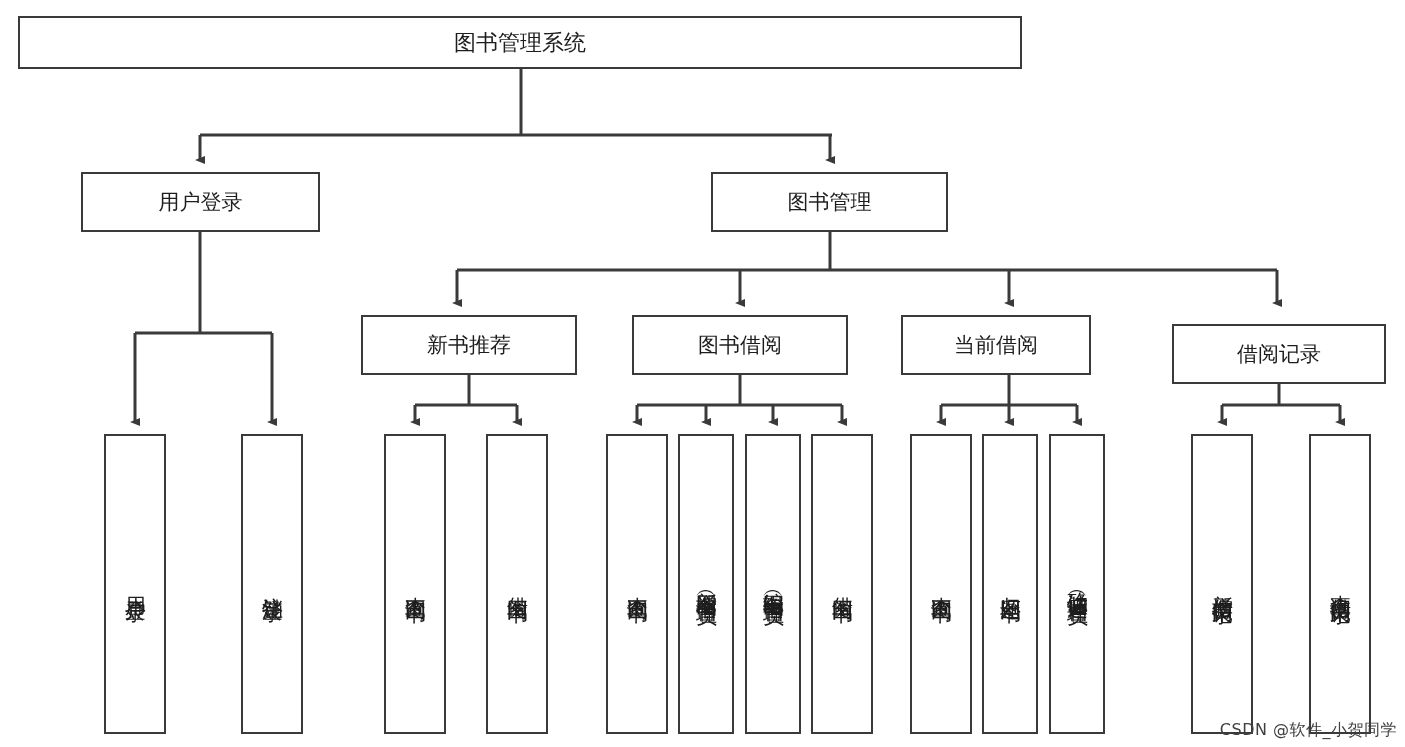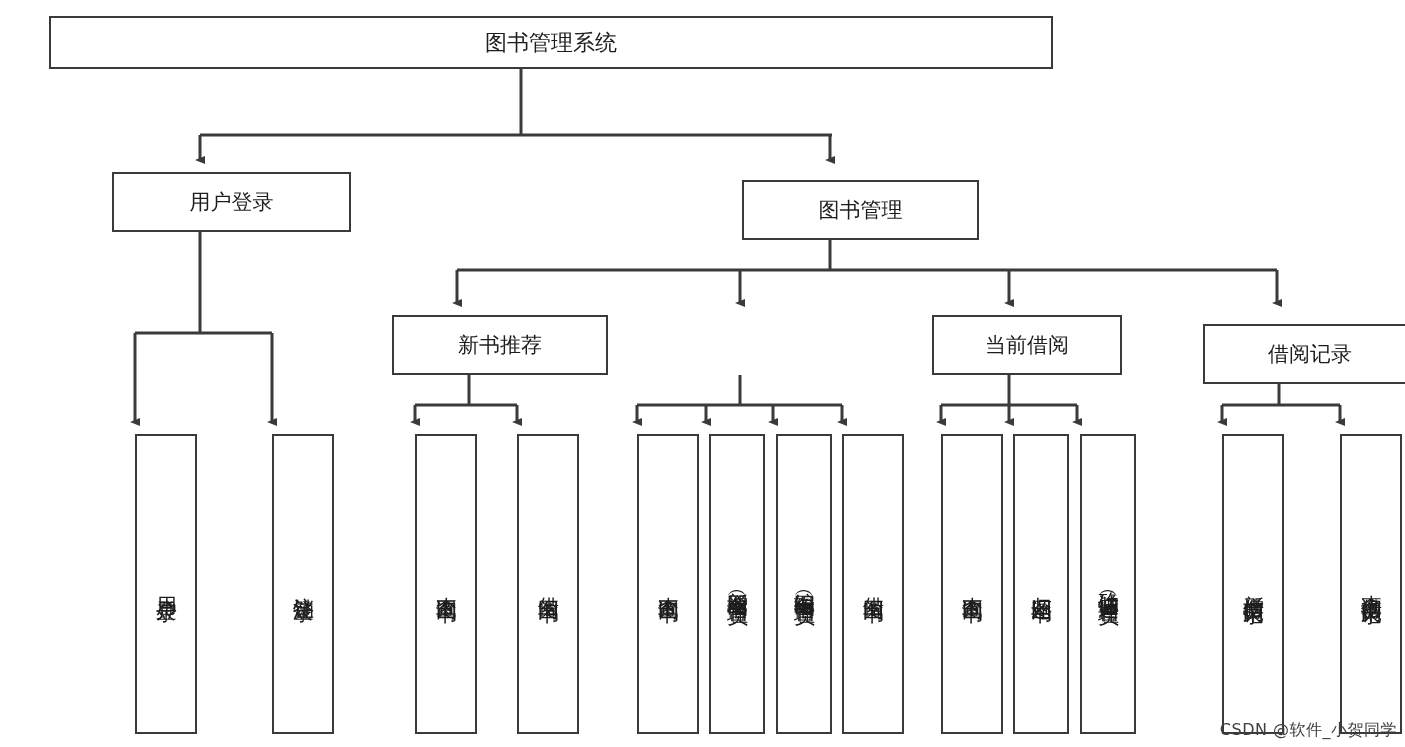--- a/index.html
+++ b/index.html
@@ -29,21 +29,20 @@
   .node {
     position: absolute;
     box-sizing: border-box;
     background: #ffffff;
     border: 2px solid #3a3a3a;
     display: flex;
     align-items: center;
     justify-content: center;
     color: #1d1d1d;
     line-height: 1.08;
-    margin-left: 31px;
   }
   .node .node-label {
     display: block;
     text-align: center;
   }
   .level-0 {
     font-size: 22px;
   }
   .level-1 {
     font-size: 21px;
@@ -131,28 +130,31 @@
   </svg>
 
   <div class="node level-0" style="left:18px; top:16px; width:1004px; height:53px;">
     <span class="node-label">图书管理系统</span>
   </div>
 
   <div class="node level-1" style="left:81px; top:172px; width:239px; height:60px;">
     <span class="node-label">用户登录</span>
   </div>
 
-  <div class="node level-1" style="left:711px; top:180px; width:237px; height:60px;">
+  <div class="node level-1" style="left:711px; top:172px; width:237px; height:60px;">
     <span class="node-label">图书管理</span>
   </div>
 
   <div class="node level-2" style="left:361px; top:315px; width:216px; height:60px;">
     <span class="node-label">新书推荐</span>
   </div>
 
+  <div class="node level-2" style="left:632px; top:315px; width:216px; height:60px;">
+    <span class="node-label">图书借阅</span>
+  </div>
 
   <div class="node level-2" style="left:901px; top:315px; width:190px; height:60px;">
     <span class="node-label">当前借阅</span>
   </div>
 
   <div class="node level-2" style="left:1172px; top:324px; width:214px; height:60px;">
     <span class="node-label">借阅记录</span>
   </div>
 
   <div class="node leaf" style="left:104px; top:434px; width:62px; height:300px;">

